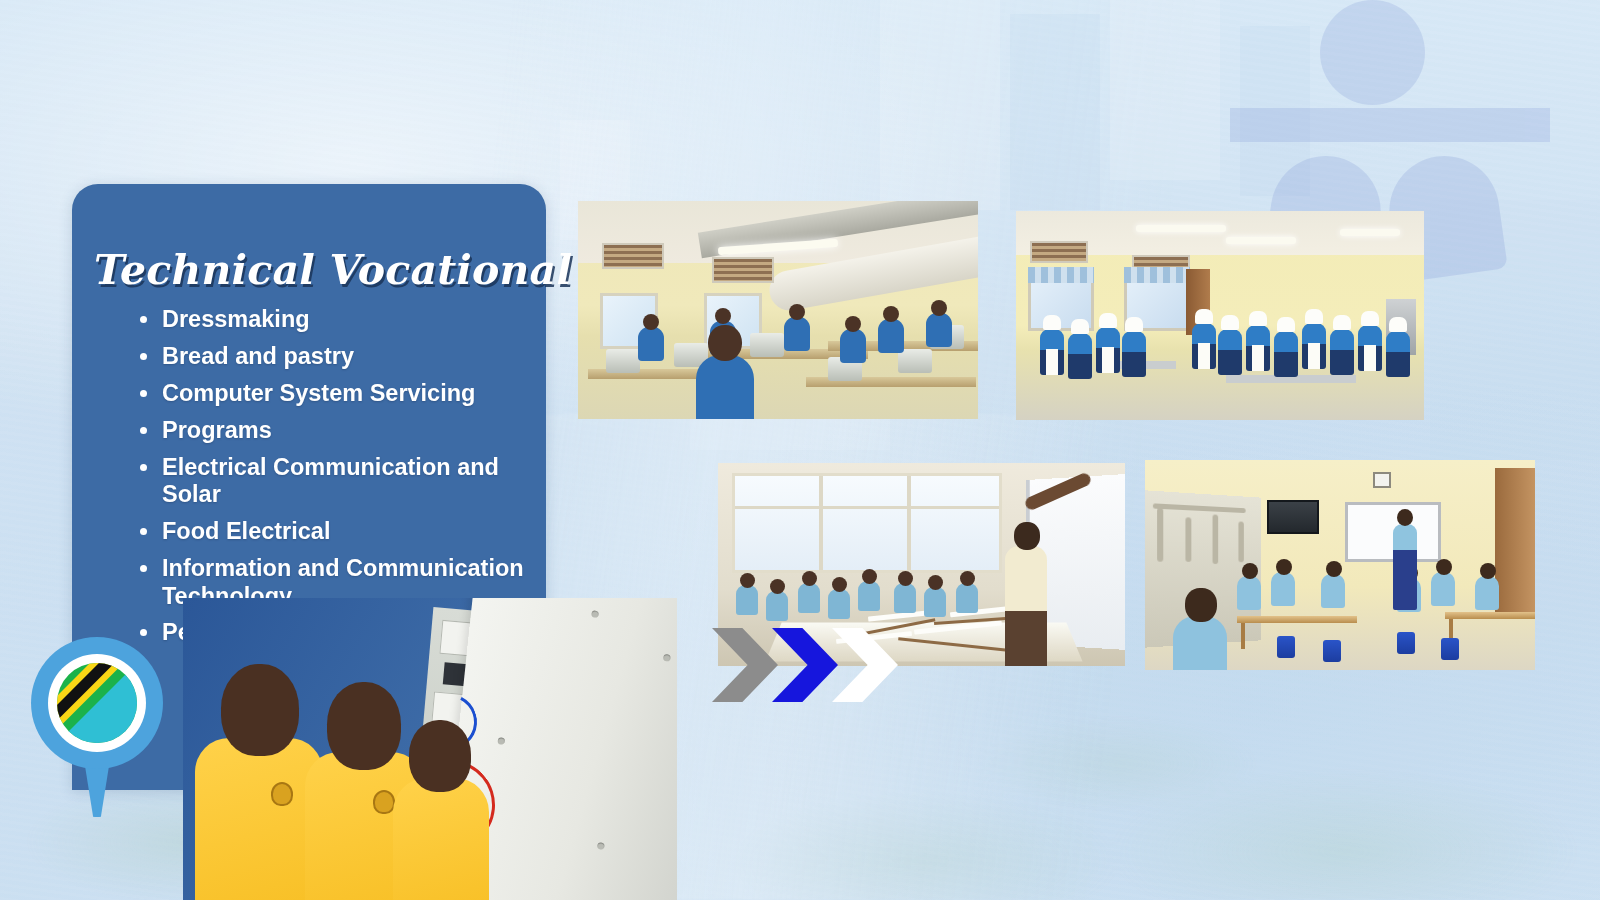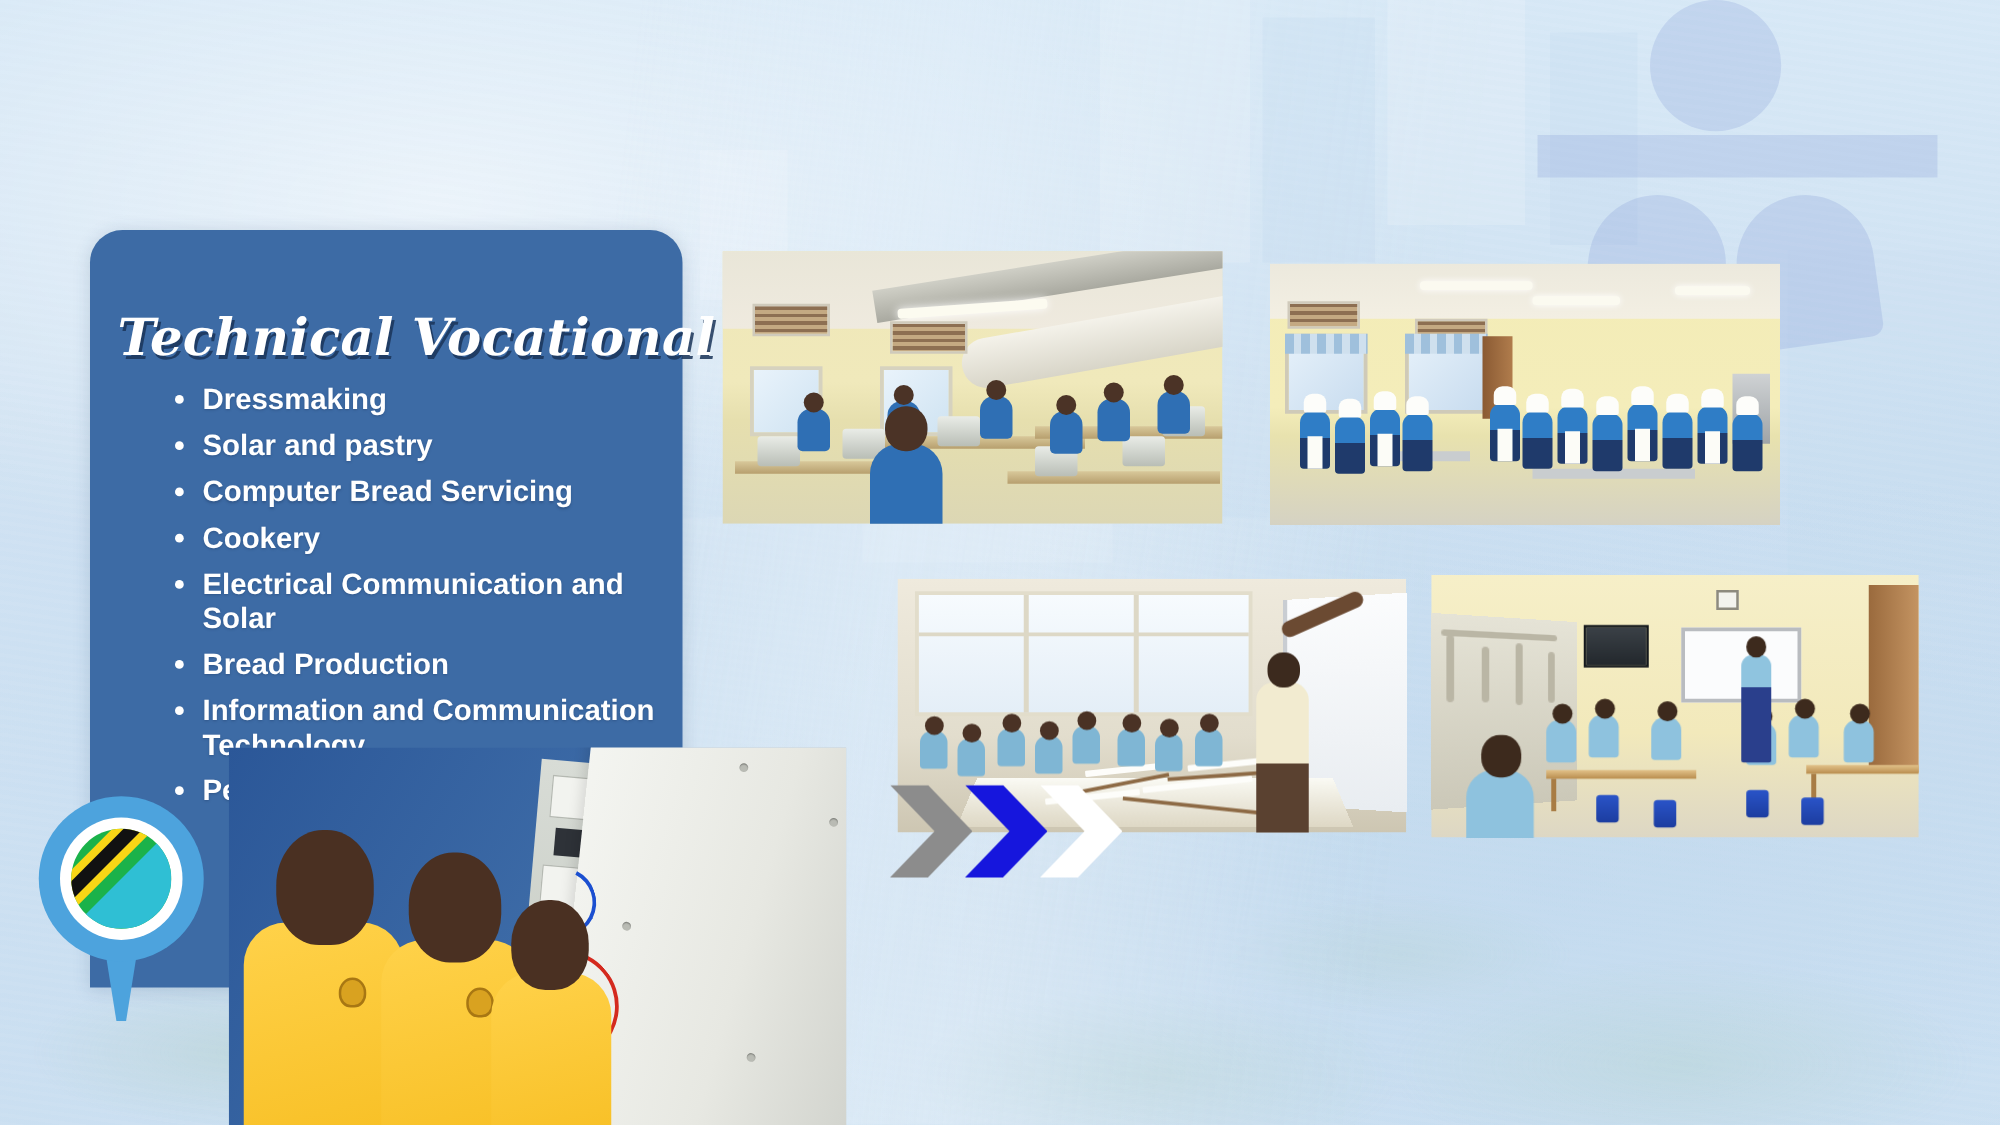--- a/index.html
+++ b/index.html
@@ -473,25 +473,25 @@
     <div class="wm-bar"></div>
     <div class="wm-wing-l"></div>
     <div class="wm-wing-r"></div>
   </div>
 
 
   <div class="panel">
     <div class="panel-heading">Technical Vocational Programs</div>
     <ul class="program-list">
       <li>Dressmaking</li>
-      <li>Solar and pastry</li>
-      <li>Computer Bread Servicing</li>
-      <li>Cookery</li>
+      <li>Bread and pastry</li>
+      <li>Computer System Servicing</li>
+      <li>Programs</li>
       <li>Electrical Communication and Solar</li>
-      <li>Bread Production</li>
+      <li>Food Electrical</li>
       <li class="two-line">Information and Communication Technology</li>
       <li>Personal Computer Operation</li>
     </ul>
   </div>
 
   <div class="photo p1">
     <div class="room"></div>
     <div class="ceiling"></div>
     <div class="duct"></div>
     <div class="lamp"></div>

